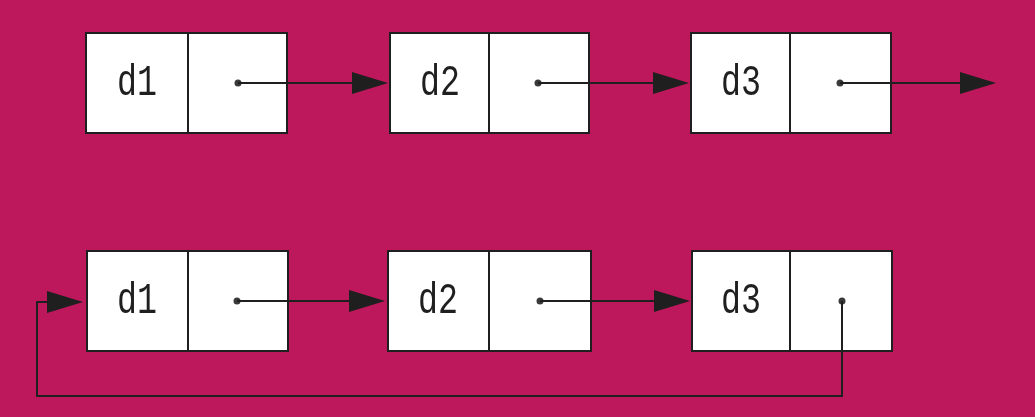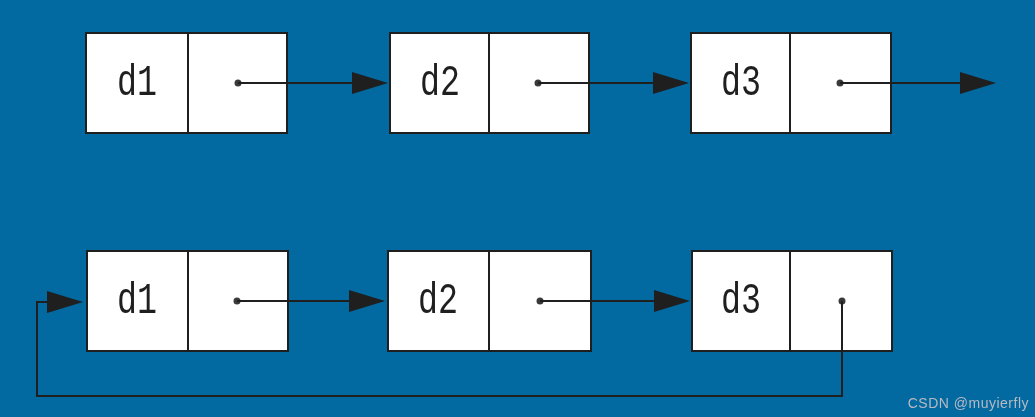--- a/index.html
+++ b/index.html
@@ -4,21 +4,21 @@
 <style>
   html, body {
     margin: 0;
     padding: 0;
     background: #ffffff;
   }
   .stage {
     position: relative;
     width: 1035px;
     height: 417px;
-    background: #0369a1;
+    background: #be185d;
     overflow: hidden;
     font-family: "Liberation Sans", sans-serif;
   }
   svg { display: block; }
   .box {
     fill: #ffffff;
     stroke: #1f1f1f;
     stroke-width: 2;
   }
   .divider {
@@ -125,14 +125,13 @@
       <text class="node-label" x="741" y="301" text-anchor="middle" dominant-baseline="central" textLength="40" lengthAdjust="spacingAndGlyphs">d3</text>
       <circle class="origin-dot" cx="842" cy="301" r="3.5"></circle>
     </g>
 
     <g>
       <polyline class="ptr-line" points="842,301 842,396 37,396 37,302 48,302"></polyline>
       <polygon class="arrowhead" points="83,302 47,291 47,313"></polygon>
     </g>
   </svg>
 
-  <div class="watermark">CSDN @muyierfly</div>
 </div>
 
 </body></html>

